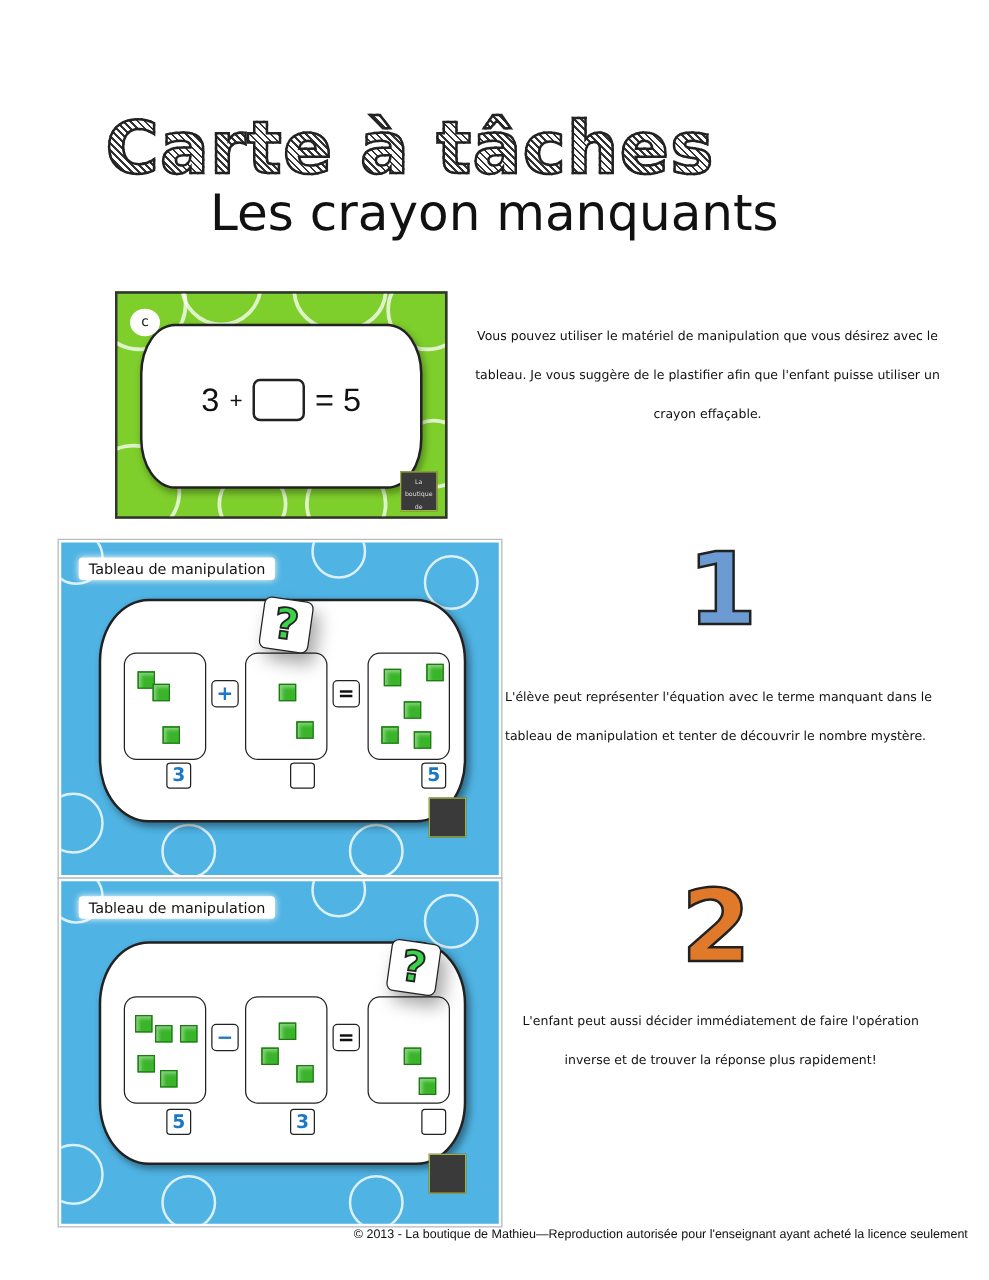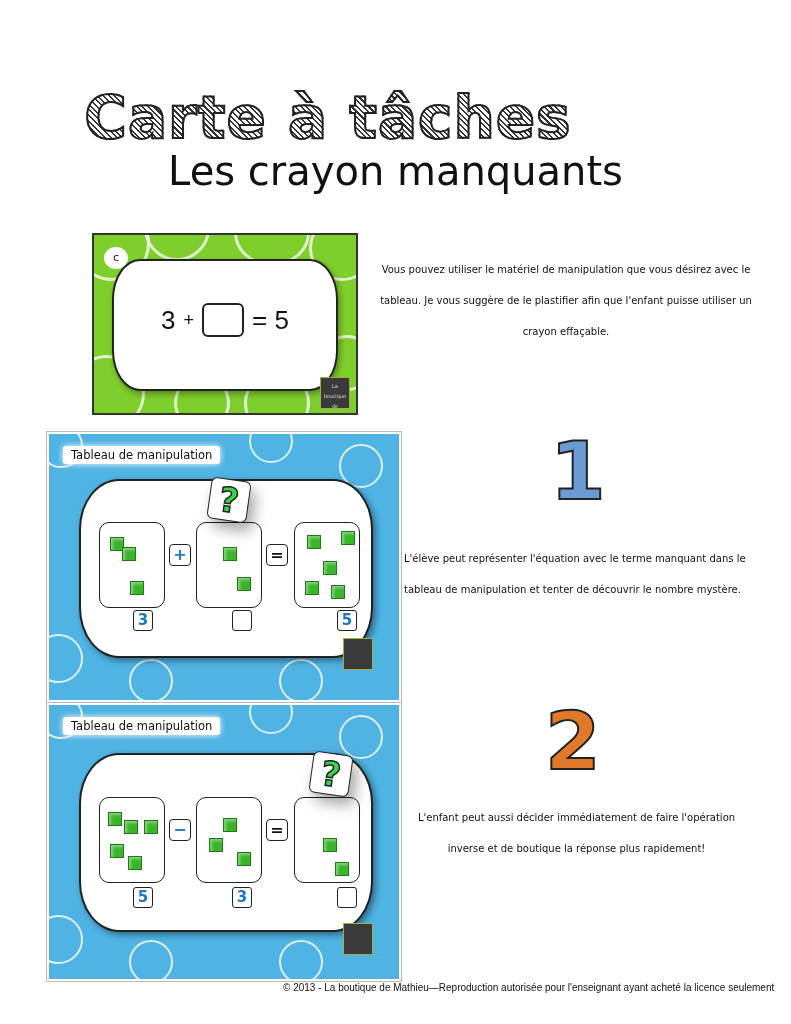--- a/index.html
+++ b/index.html
@@ -128,15 +128,15 @@
       <div class="cube" style="left:40px;top:64px"></div>
   </div>
   <div class="numtile" style="left:84px;top:182px;">5</div>
   <div class="numtile" style="left:183px;top:182px;">3</div>
   <div class="numtile" style="left:288px;top:182px;"></div>
   <div class="qtile" style="left:262px;top:48px;">?</div>
   <div class="logo" style="left:294px;top:218px;"></div>
 </div>
 
 <div class="bignum" style="left:545px;top:695px;color:#e07a2a;">2</div>
-<div class="p" style="left:404px;top:802px;width:345px;">L'enfant peut aussi décider immédiatement de faire l'opération inverse et de boutique la réponse plus rapidement!</div>
+<div class="p" style="left:404px;top:802px;width:345px;">L'enfant peut aussi décider immédiatement de faire l'opération inverse et de trouver la réponse plus rapidement!</div>
 
 <div class="footer">© 2013 - La boutique de Mathieu—Reproduction autorisée pour l'enseignant ayant acheté la licence seulement</div>
 
 </body></html>

